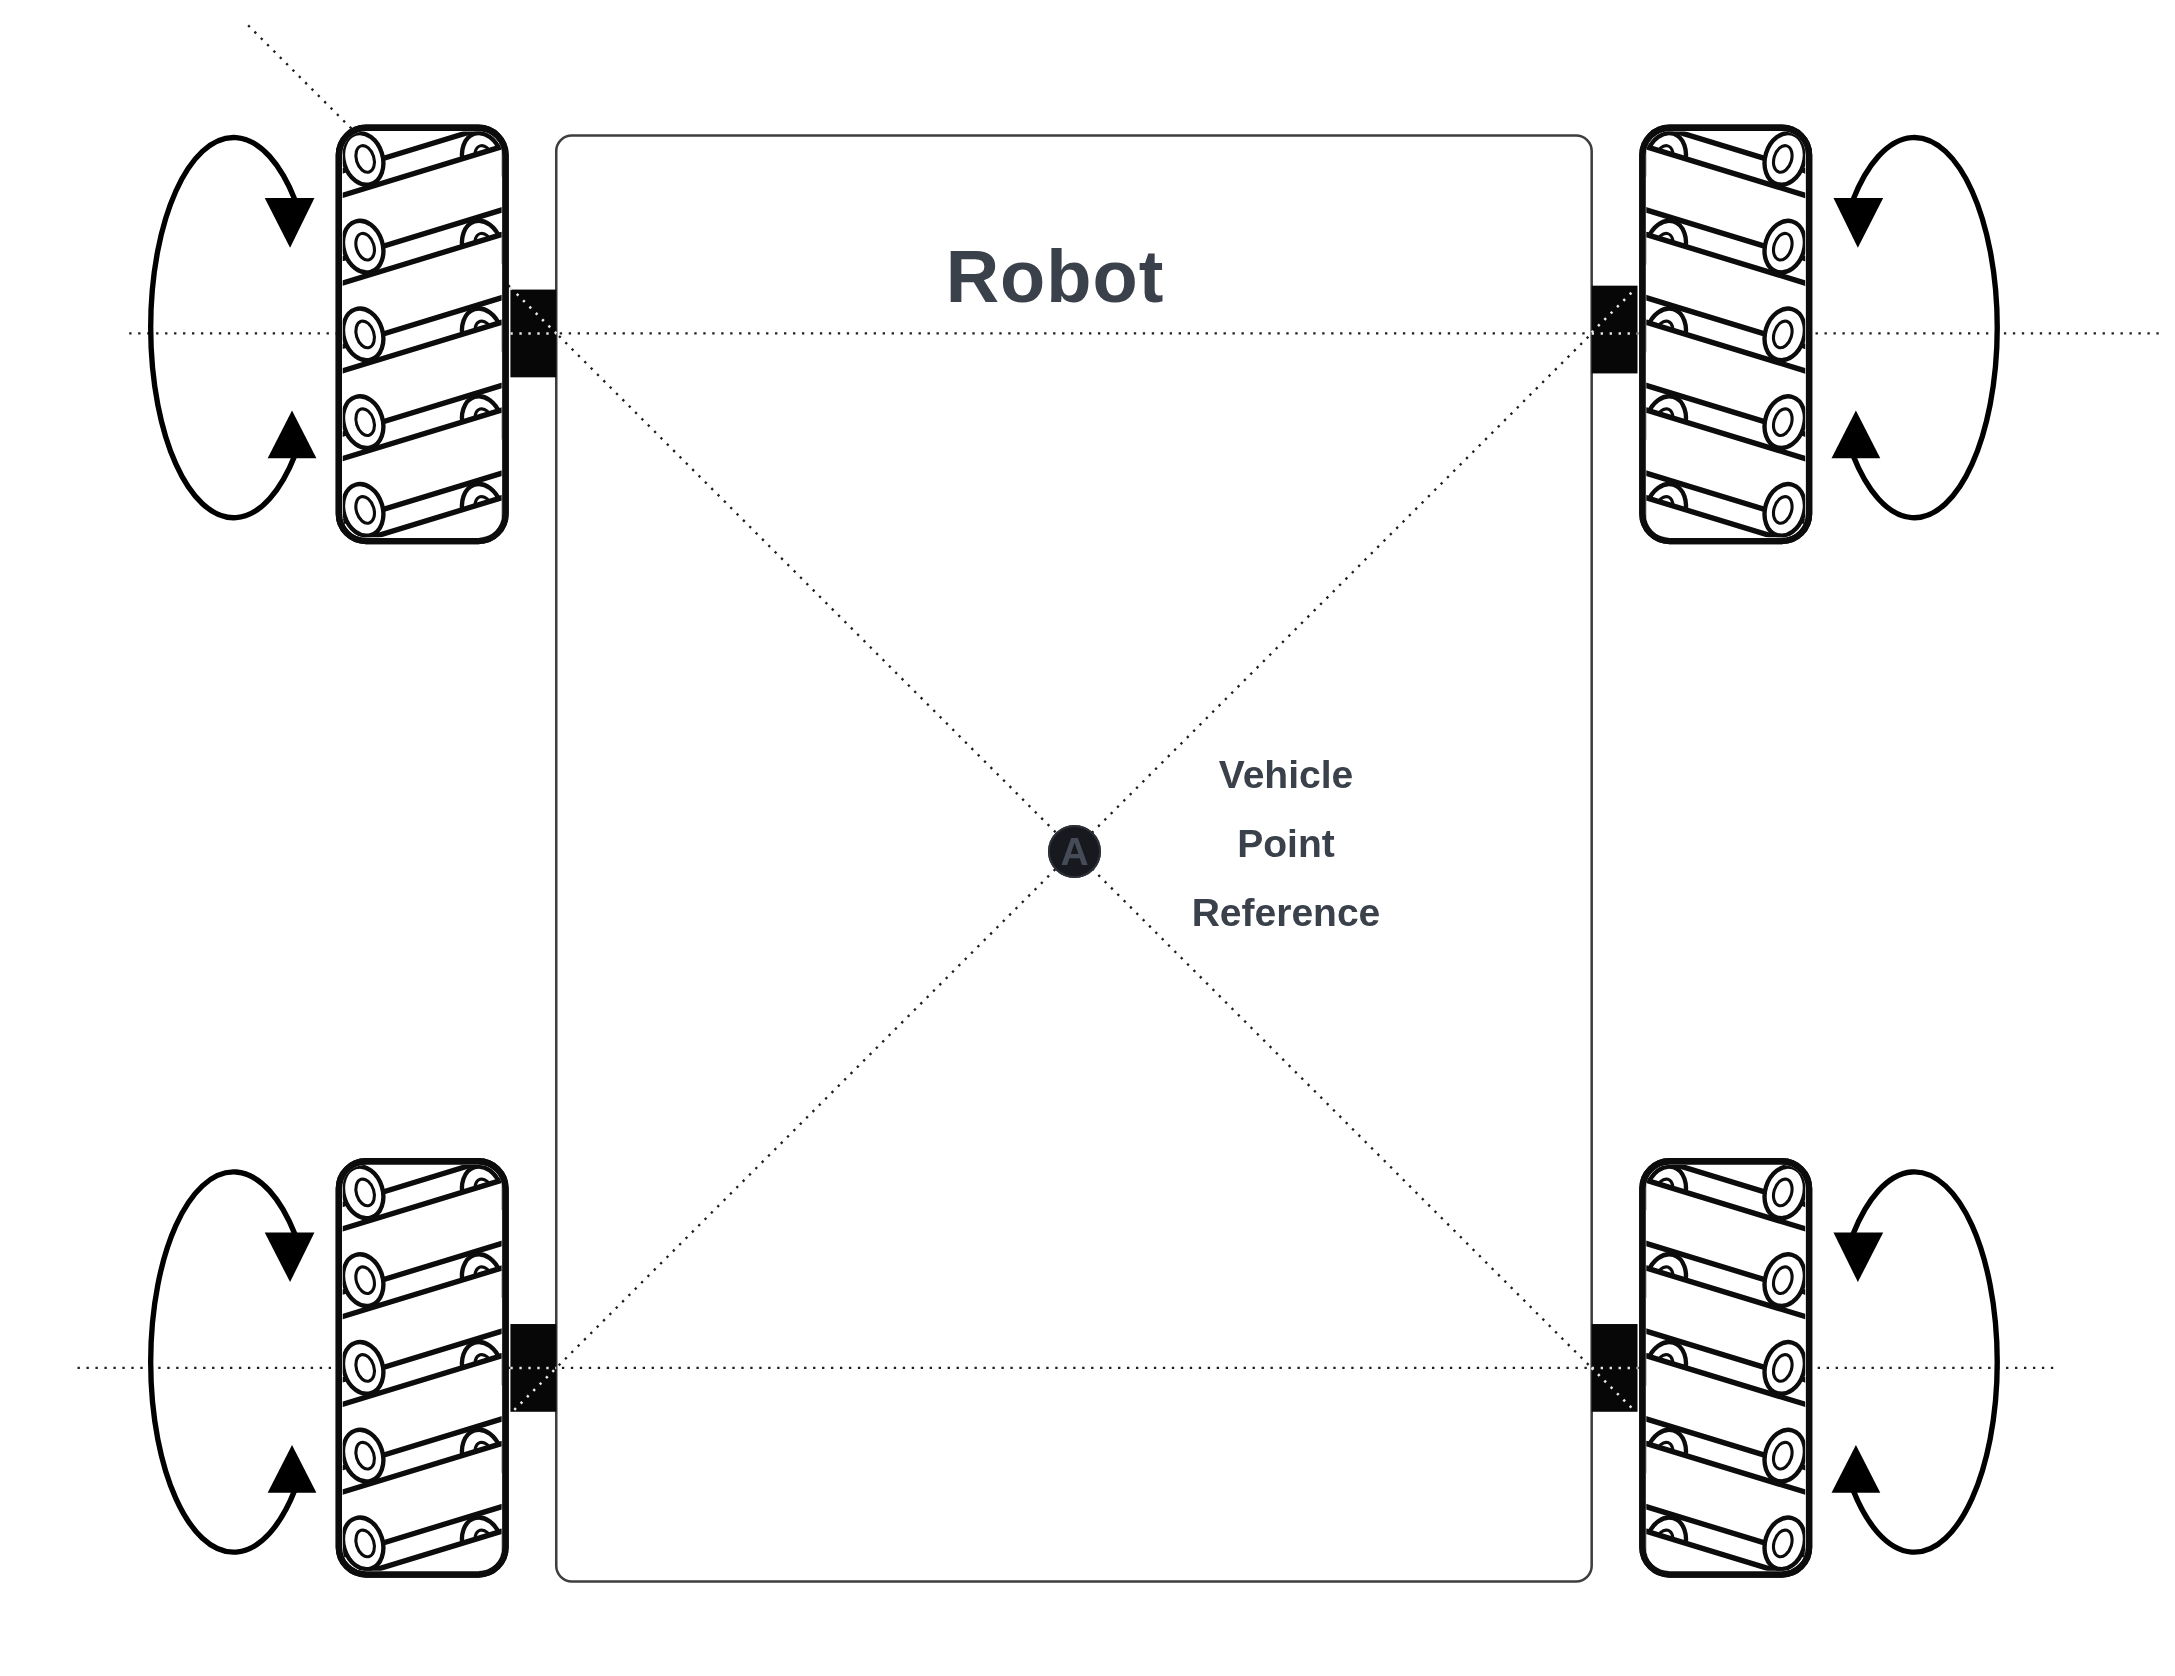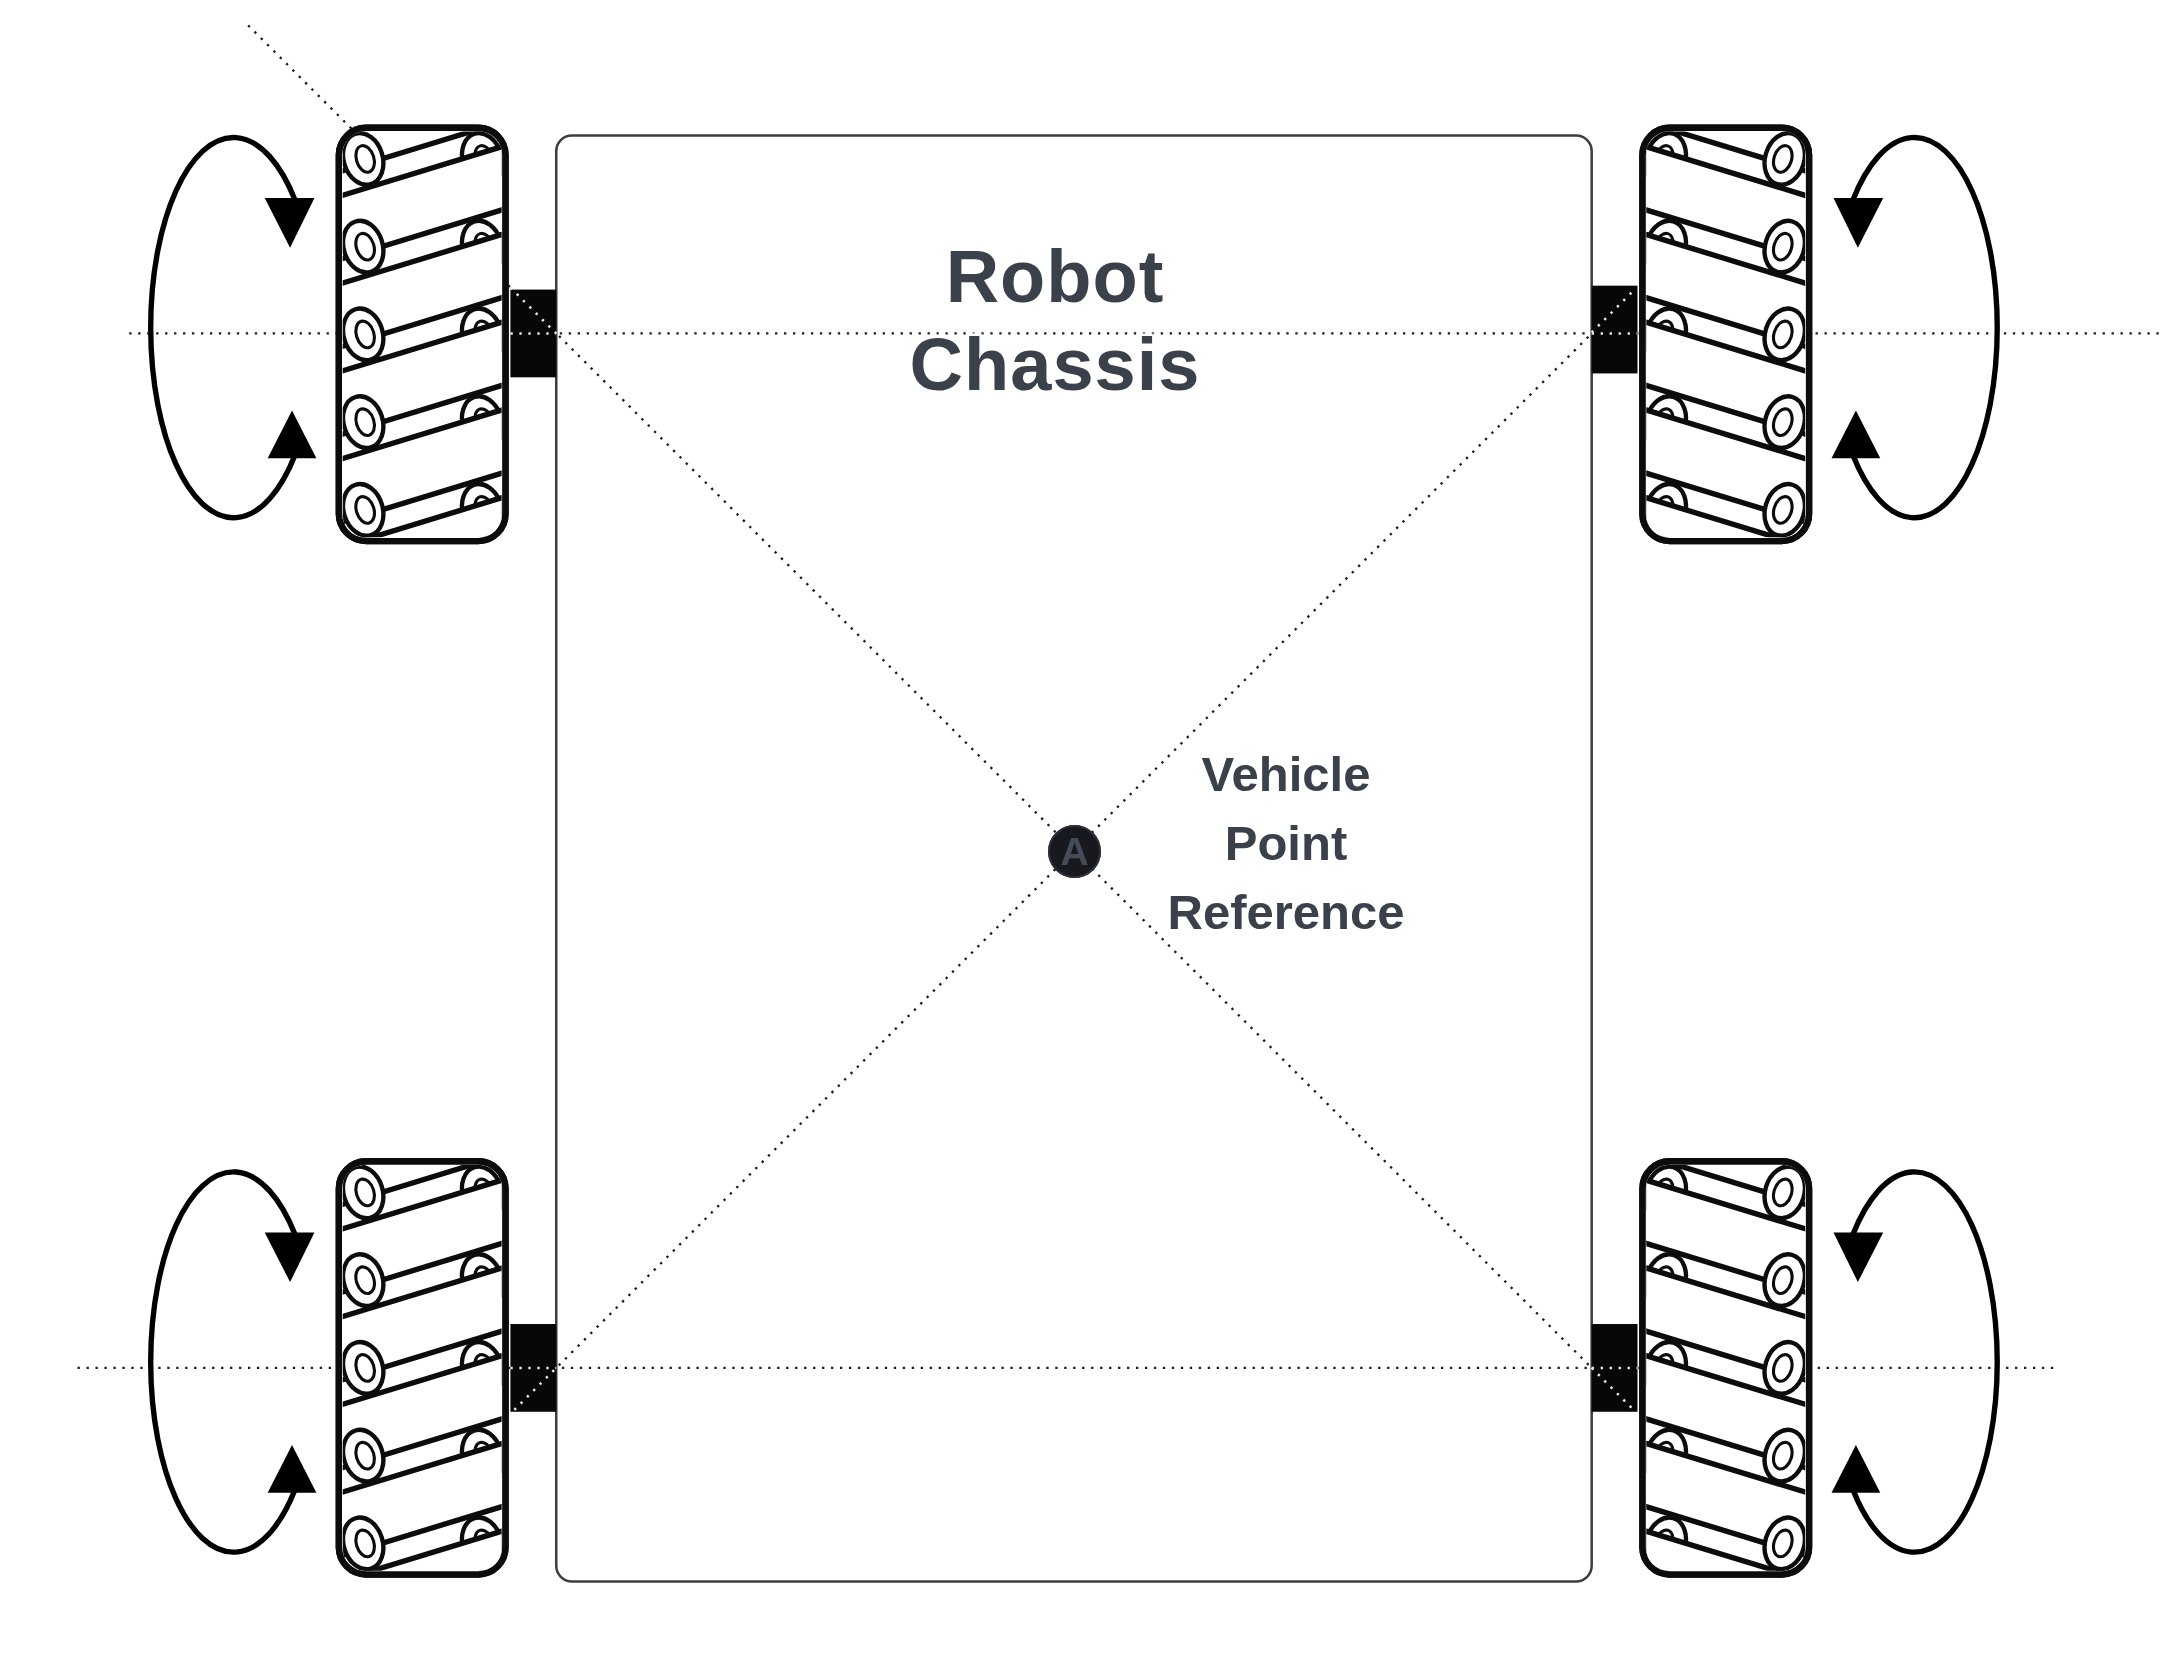--- a/index.html
+++ b/index.html
@@ -5,21 +5,21 @@
   html,body{margin:0;padding:0;background:#ffffff;}
   body{width:2176px;height:1676px;position:relative;overflow:hidden;
        font-family:"Liberation Sans", sans-serif;}
   #stage{position:absolute;left:4px;top:0;width:2176px;height:1676px;}
   svg{position:absolute;left:0;top:0;}
   .label{position:absolute;color:#3a414b;font-weight:bold;text-align:center;
          text-shadow:0 0 4.9px #fff,0 0 4.9px #fff,2px 2px 2.9px #fff,-2px -2px 2.9px #fff,
                      2px -2px 2.9px #fff,-2px 2px 2.9px #fff;
          white-space:nowrap;}
   .title{left:533px;top:233px;width:1036px;font-size:74px;line-height:88px;letter-spacing:1px;}
-  .vrp{left:1038px;top:740px;width:488px;font-size:49px;line-height:69px;}
+  .vrp{left:1038px;top:740px;width:488px;font-size:39px;line-height:69px;}
   .hub{position:absolute;left:1044px;top:825px;width:53px;height:53px;border-radius:50%;
        background:#17191f;box-shadow:0 0 0 2px #2c3037 inset;
        display:flex;align-items:center;justify-content:center;
        color:#454c58;font-size:39px;font-weight:bold;}
   .line-block{display:block;}
 </style>
 </head>
 <body>
 
 <div id="stage">
@@ -96,21 +96,20 @@
   </g>
 
   <use href="#arrowC" transform="translate(0,342)"></use>
   <use href="#arrowC" transform="translate(0,1403)"></use>
   <use href="#arrowC" transform="translate(2194,342) scale(-1,1)"></use>
   <use href="#arrowC" transform="translate(2194,1403) scale(-1,1)"></use>
 </svg>
 
 <div class="label title">
   <span class="line-block">Robot</span>
-  <span class="line-block">Chassis</span>
 </div>
 
 <div class="label vrp">
   <span class="line-block">Vehicle</span>
   <span class="line-block">Point</span>
   <span class="line-block">Reference</span>
 </div>
 
 <div class="hub">
   <span>A</span>

